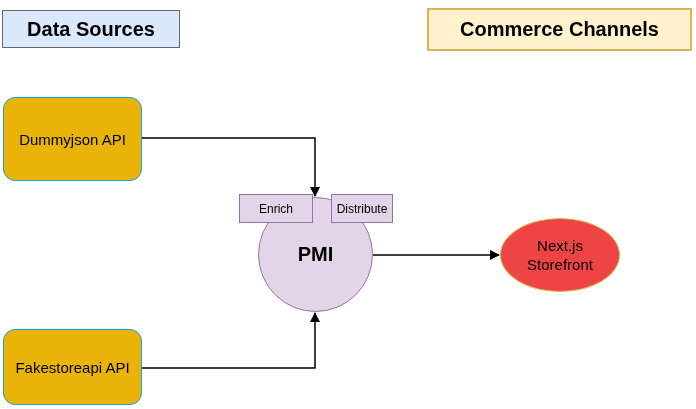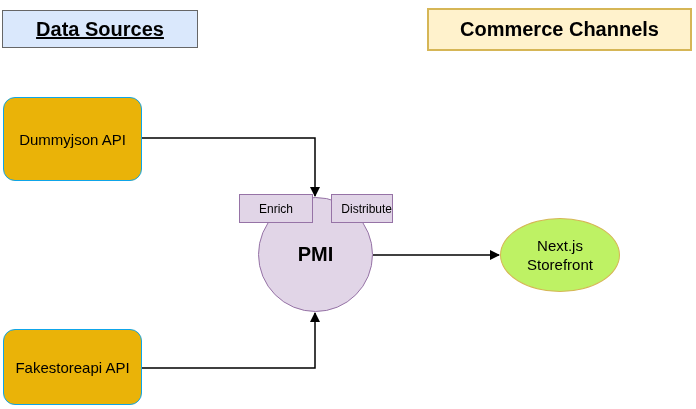--- a/index.html
+++ b/index.html
@@ -31,24 +31,23 @@
     text-align: center;
     box-sizing: border-box;
   }
   
   .hdr {
     font-weight: bold;
     font-size: 20px;
     z-index: 1;
   }
   .hdr-data-sources {
-    left: 2px; top: 10px; width: 196px; height: 38px;
+    left: 2px; top: 10px; width: 178px; height: 38px;
     background: #dae8fc;
     border: 1px solid #666666;
-    text-decoration: underline;
   }
   .hdr-commerce {
     left: 427px; top: 8px; width: 265px; height: 43px;
     background: #fff2cc;
     border: 2px solid #d6b656;
   }
   
   .src {
     background: #eab308;
     border: 1px solid #0ea5e9;
@@ -69,25 +68,25 @@
     z-index: 1;
   }
   
   .tab {
     background: #e1d5e7;
     border: 1px solid #9673a6;
     font-size: 12px;
     z-index: 2;
   }
   .tab-enrich     { left: 239px; top: 194px; width: 74px; height: 29px; }
-  .tab-distribute { left: 331px; top: 194px; width: 62px; height: 29px; justify-content: flex-end; }
+  .tab-distribute { left: 331px; top: 194px; width: 62px; height: 29px; }
   
   .store {
     left: 500px; top: 218px; width: 120px; height: 74px;
-    background: #bef264;
+    background: #ef4444;
     border: 1px solid #d6b656;
     border-radius: 50%;
     font-size: 15px;
     line-height: 19px;
     flex-direction: column;
     z-index: 1;
   }
 </style>
 </head>
 <body>

